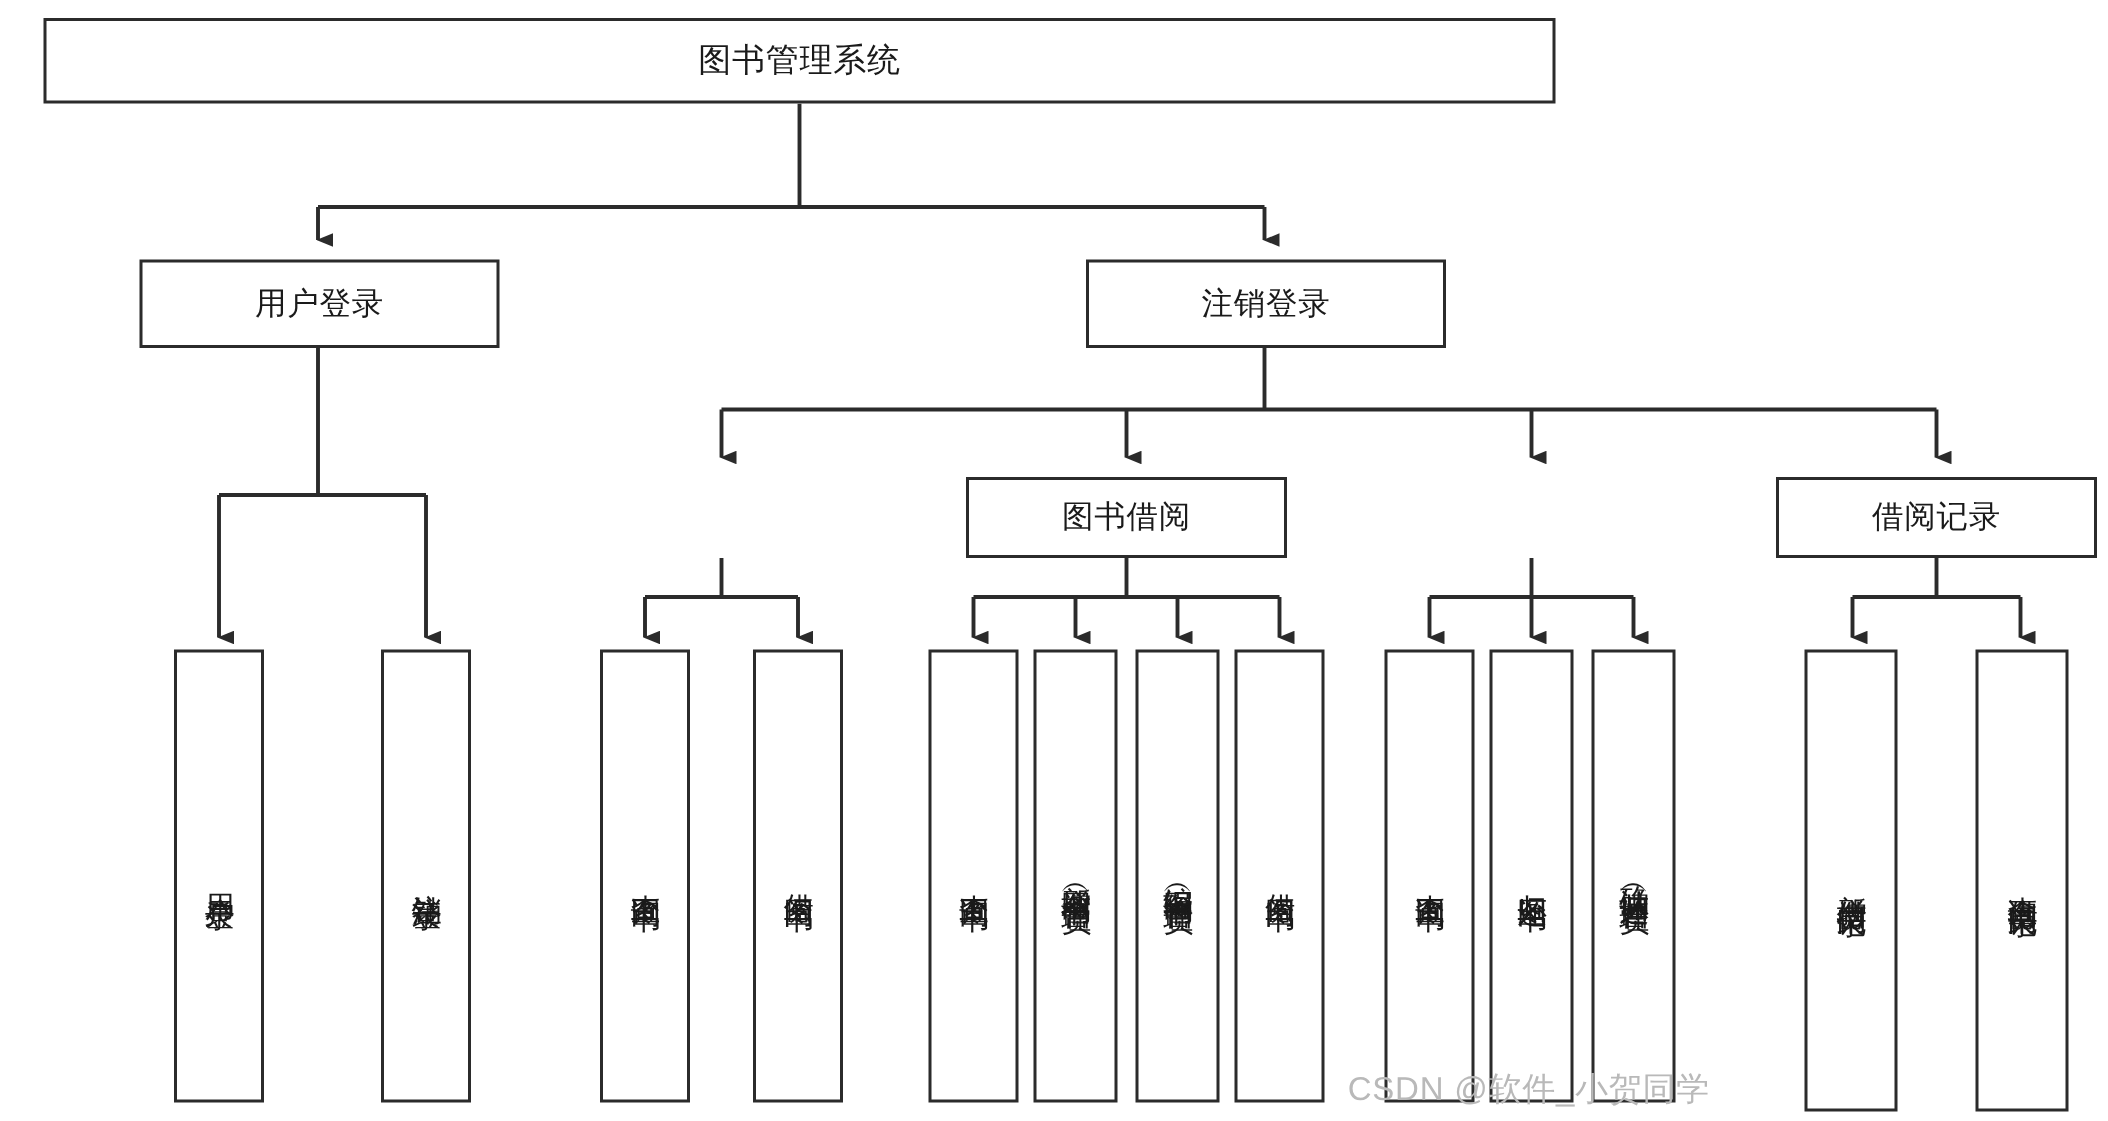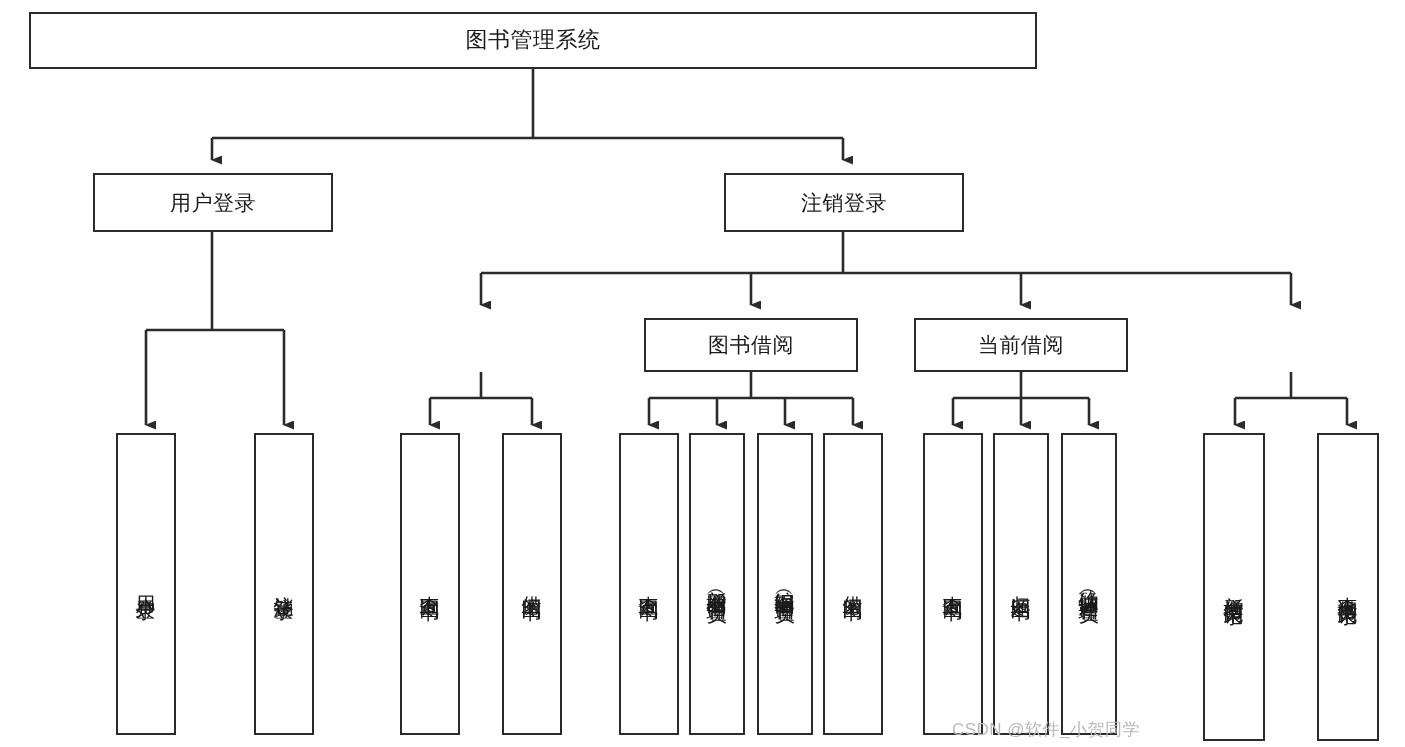--- a/index.html
+++ b/index.html
@@ -56,21 +56,21 @@
     font-size: 20px;
     letter-spacing: 2px;
     line-height: 1;
   }
   .root-node .node-label { font-size: 22px; }
 
   #watermark {
     position: absolute;
     right: 8px;
     bottom: 6px;
-    font-size: 17px;
+    font-size: 22px;
     color: #b9b9b9;
     letter-spacing: 0.5px;
     white-space: nowrap;
     pointer-events: none;
   }
 </style>
 </head>
 <body>
 
 <div id="diagram-root">
@@ -135,24 +135,24 @@
 
   <div class="node horiz" style="left:711px; top:173px; width:240px; height:59px;">
     <span class="node-label">注销登录</span>
   </div>
 
 
   <div class="node horiz" style="left:631px; top:318px; width:214px; height:54px;align-items:center;">
     <span class="node-label">图书借阅</span>
   </div>
 
-  <div class="node horiz" style="left:901px; top:318px; width:214px; height:54px;">
-    <span class="node-label">当前借阅</span>
-  </div>
-
+
+  <div class="node horiz" style="left:1171px; top:318px; width:214px; height:54px;">
+    <span class="node-label">借阅记录</span>
+  </div>
 
   <div class="node vert" style="left:103px; top:433px; width:60px; height:302px;">
     <span class="node-label">用户登录</span>
   </div>
 
   <div class="node vert" style="left:241px; top:433px; width:60px; height:302px;">
     <span class="node-label">注销登录</span>
   </div>
 
   <div class="node vert" style="left:387px; top:433px; width:60px; height:302px;">

